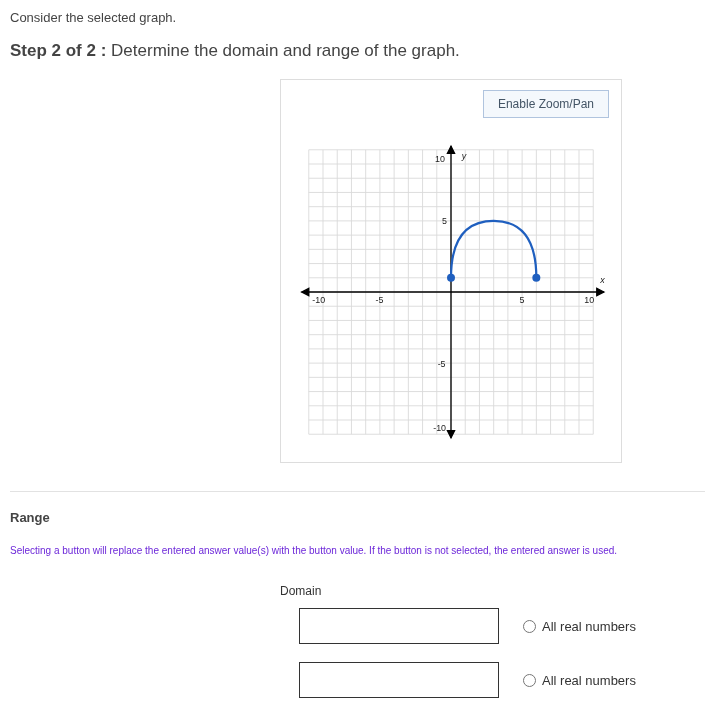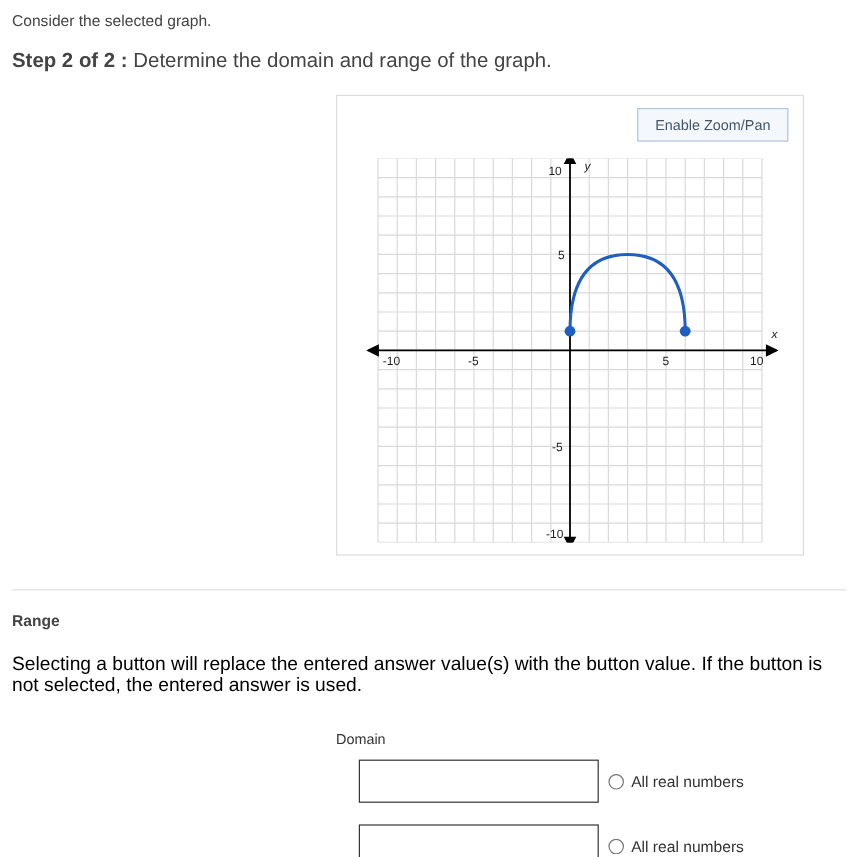--- a/index.html
+++ b/index.html
@@ -1,28 +1,28 @@
 <!DOCTYPE html>
 <html><head>
   <meta charset="utf-8">
   <style>
     * { box-sizing: border-box; margin: 0; padding: 0; }
     body { font-family: Arial, sans-serif; font-size: 13px; color: #333; background: #fff; padding: 10px; }
     .prompt { font-size: 13px; color: #444; margin-bottom: 16px; }
     .step { font-size: 17px; color: #444; margin-bottom: 18px; }
     .step b { font-weight: bold; }
-    .graph-container { border: 1px solid #ddd; width: 390px; margin-left: 270px; padding: 10px; position: relative; }
+    .graph-container { border: 1px solid #ddd; width: 342px; margin-left: 270px; padding: 10px; position: relative; }
     .zoom-btn { position: absolute; top: 10px; right: 12px; border: 1px solid #b0c4de; background: #f4f8fc; color: #456; font-size: 12px; padding: 6px 14px; cursor: pointer; }
     .chart-wrap { margin-top: 42px; display:flex; justify-content:center; }
     hr.sep { border: 0; border-top: 1px solid #e2e2e2; margin: 28px 0 18px; }
     .answer-hdr { font-weight: bold; font-size: 13px; color: #444; margin-bottom: 20px; }
-    .hint { font-size: 16px; color: #000000; margin-bottom: 28px; }
+    .hint { font-size: 10px; color: #6d28d9; margin-bottom: 28px; }
     .field-row { margin-left: 270px; margin-bottom: 8px; }
     .field-label { font-weight: normal; font-size: 12px; color: #333; margin-bottom: 10px; }
-    .field-input-row { display: flex; align-items: center; gap: 8px; margin-bottom: 18px; padding-left: 19px; }
+    .field-input-row { display: flex; align-items: center; gap: 24px; margin-bottom: 18px; padding-left: 19px; }
     .text-input { width: 200px; height: 36px; border: 1px solid #333; font-size: 13px; padding: 4px 6px; font-family: Arial, sans-serif; }
     .radio-opt { display: flex; align-items: center; gap: 6px; font-size: 13px; color: #333; cursor: pointer; }
     .radio-opt input { cursor: pointer; }
   </style>
 </head>
 <body>
 
 <div class="prompt">Consider the selected graph.</div>
 
 <div class="step">

